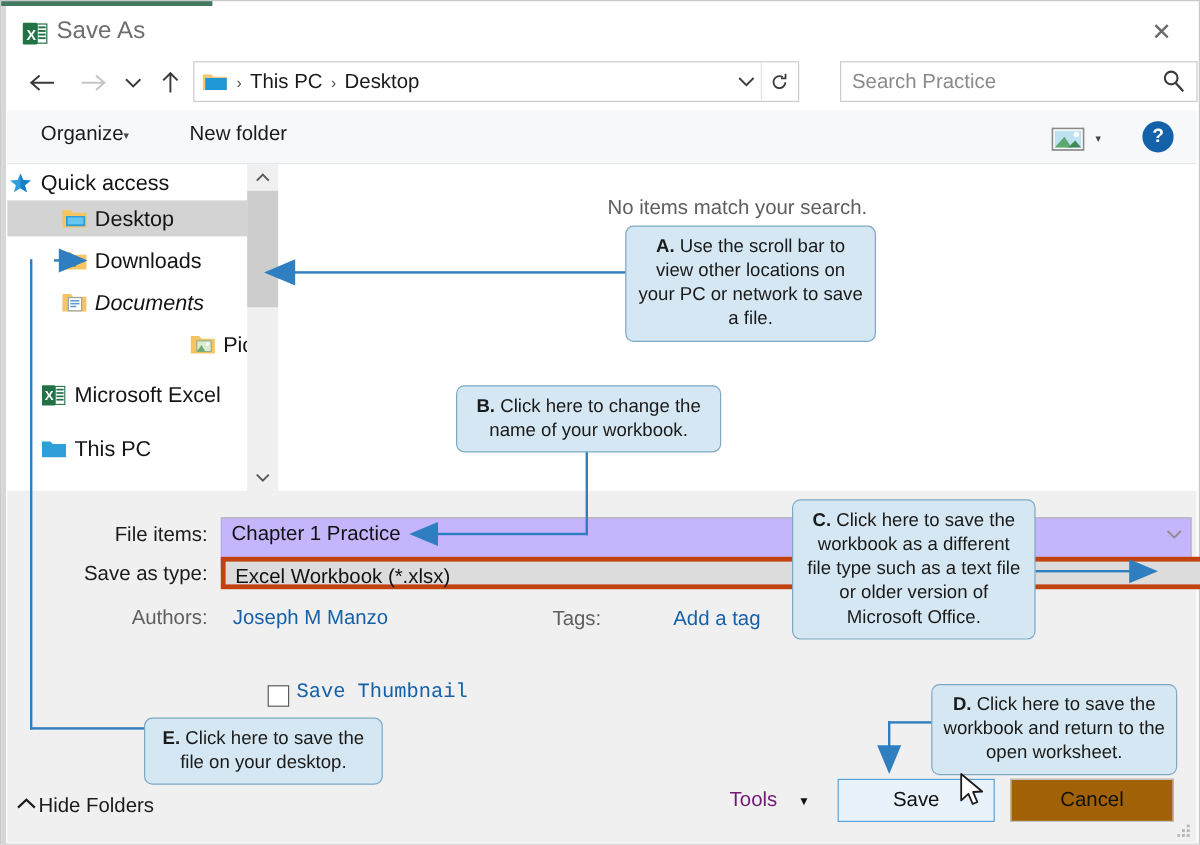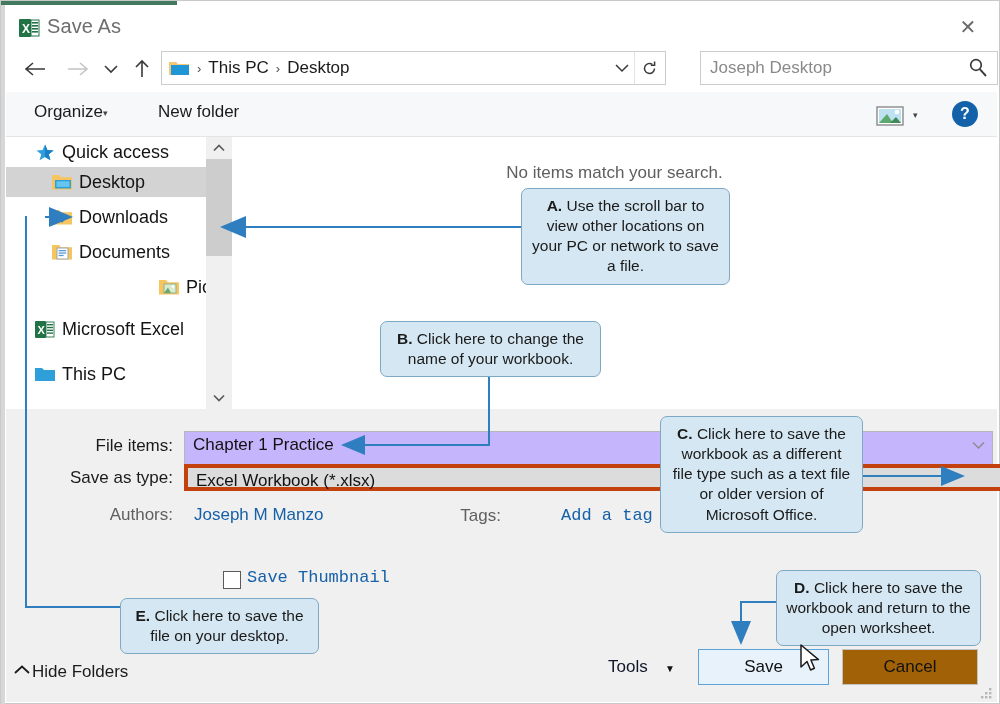--- a/index.html
+++ b/index.html
@@ -191,40 +191,40 @@
   }
   .fld-chev{
     position:absolute;right:6px;top:5px;color:#8c8c8c;font-size:14px;
   }
   #authors-value{
     position:absolute;left:193px;top:504px;font-size:17px;color:#1660a8;
     font-family:"Liberation Sans", sans-serif;white-space:nowrap;
   }
   #tags-value{
     position:absolute;left:560px;top:505px;font-size:17px;color:#1660a8;
-    font-family:Liberation Mono, monospace;white-space:nowrap;
+    font-family:Liberation Sans, sans-serif;white-space:nowrap;
   }
 
   #thumb-check{
     position:absolute;left:222px;top:570px;width:18px;height:18px;
     background:#ffffff;border:1px solid #5a5a5a;box-sizing:border-box;
   }
   #thumb-label{
     position:absolute;left:246px;top:567px;font-size:17px;color:#1660a8;
     font-family:Liberation Mono, monospace;white-space:nowrap;
   }
 
   #hide-folders-caret{position:absolute;left:12px;top:663px;color:#1b1b1b;font-size:13px;}
   #hide-folders{
     position:absolute;left:31px;top:661px;font-size:17px;color:#1b1b1b;
     font-family:"Liberation Sans", sans-serif;white-space:nowrap;
   }
 
   #tools-btn{
-    position:absolute;left:607px;top:656px;font-size:17px;color:#0f172a;
+    position:absolute;left:607px;top:656px;font-size:17px;color:#701a75;
     font-family:"Liberation Sans", sans-serif;white-space:nowrap;
   }
   #tools-caret{position:absolute;left:664px;top:662px;font-size:10px;color:#111;}
 
   #save-btn{
     position:absolute;left:697px;top:648px;width:131px;height:36px;
     background:#e7f2fb;border:1px solid #5ba3d8;box-sizing:border-box;
     display:flex;align-items:center;justify-content:center;
     font-size:17px;color:#111;font-family:"Liberation Sans", sans-serif;
   }
@@ -326,21 +326,21 @@
       </span>
       <span id="addr-refresh">
         <svg width="17" height="17" viewBox="0 0 17 17">
           <path d="M13.5 8.5 A5 5 0 1 1 11.3 4.3" stroke="#3a3a3a" stroke-width="1.5" fill="none"></path>
           <path d="M13.6 1.5 L13.6 5.3 L9.9 5.3" stroke="#3a3a3a" stroke-width="1.5" fill="none"></path>
         </svg>
       </span>
     </div>
 
     <div id="searchbox">
-      <span id="search-placeholder">Joseph Desktop</span>
+      <span id="search-placeholder">Search Practice</span>
       <span id="search-icon">
         <svg width="22" height="22" viewBox="0 0 22 22">
           <circle cx="9" cy="8" r="5.3" stroke="#3a3a3a" stroke-width="1.7" fill="none"></circle>
           <path d="M12.8 12.2 L19 19" stroke="#3a3a3a" stroke-width="1.9" fill="none"></path>
         </svg>
       </span>
     </div>
   </div>
 
   <div id="cmdbar">
@@ -355,21 +355,21 @@
         <path d="M14 17 L20 11 L25 17 z" fill="#3f8a57"></path>
         <circle cx="21" cy="6" r="2.3" fill="#ffffff"></circle>
       </svg>
     </span>
     <span id="view-caret">▾</span>
   </div>
   <div id="help-btn">?</div>
 
   <div id="treepane">
 
-    <div class="tree-item" style="top:0px;padding-left:28px;">
+    <div class="tree-item" style="top:0px;">
       <span class="tree-ico">
         <svg width="22" height="19" viewBox="0 0 22 19">
           <path d="M11 1.5 L13.4 7 L19.6 7.4 L14.8 11.3 L16.4 17.2 L11 13.9 L5.6 17.2 L7.2 11.3 L2.4 7.4 L8.6 7 z" fill="#2f9ede"></path>
           <path d="M11 1.5 L13.4 7 L19.6 7.4 L14.8 11.3 L16.4 17.2 L11 13.9 z" fill="#1b7fc4"></path>
         </svg>
       </span>
       <span class="tree-label">Quick access</span>
     </div>
 
     <div class="tree-item sel" style="top:30px;padding-left:45px;">
@@ -388,21 +388,21 @@
       <span class="tree-ico">
         <svg width="22" height="19" viewBox="0 0 22 19">
           <path d="M1 2 h7 l2 2.2 h11 v12.3 h-20 z" fill="#f6c560"></path>
           <path d="M11 6.2 L11 11.8 M8 10 L11 13.2 L14 10" stroke="#1b7fc4" stroke-width="2.2" fill="none"></path>
         </svg>
       </span>
       <span class="tree-label">Downloads</span>
 
     </div>
 
-    <div class="tree-item" style="top:100px;padding-left:45px;">
+    <div class="tree-item" style="top:100px;padding-left:45px;font-style:italic;">
       <span class="tree-ico">
         <svg width="22" height="19" viewBox="0 0 22 19">
           <path d="M1 2 h7 l2 2.2 h11 v12.3 h-20 z" fill="#f6c560"></path>
           <rect x="6" y="5" width="11" height="11" fill="#ffffff" stroke="#9aa7b0" stroke-width="1"></rect>
           <g fill="#5b9bd5">
               <rect x="7.6" y="7" width="7.6" height="1.3"></rect>
               <rect x="7.6" y="9.4" width="7.6" height="1.3"></rect>
               <rect x="7.6" y="11.8" width="5" height="1.3"></rect>
             </g>
         </svg>

